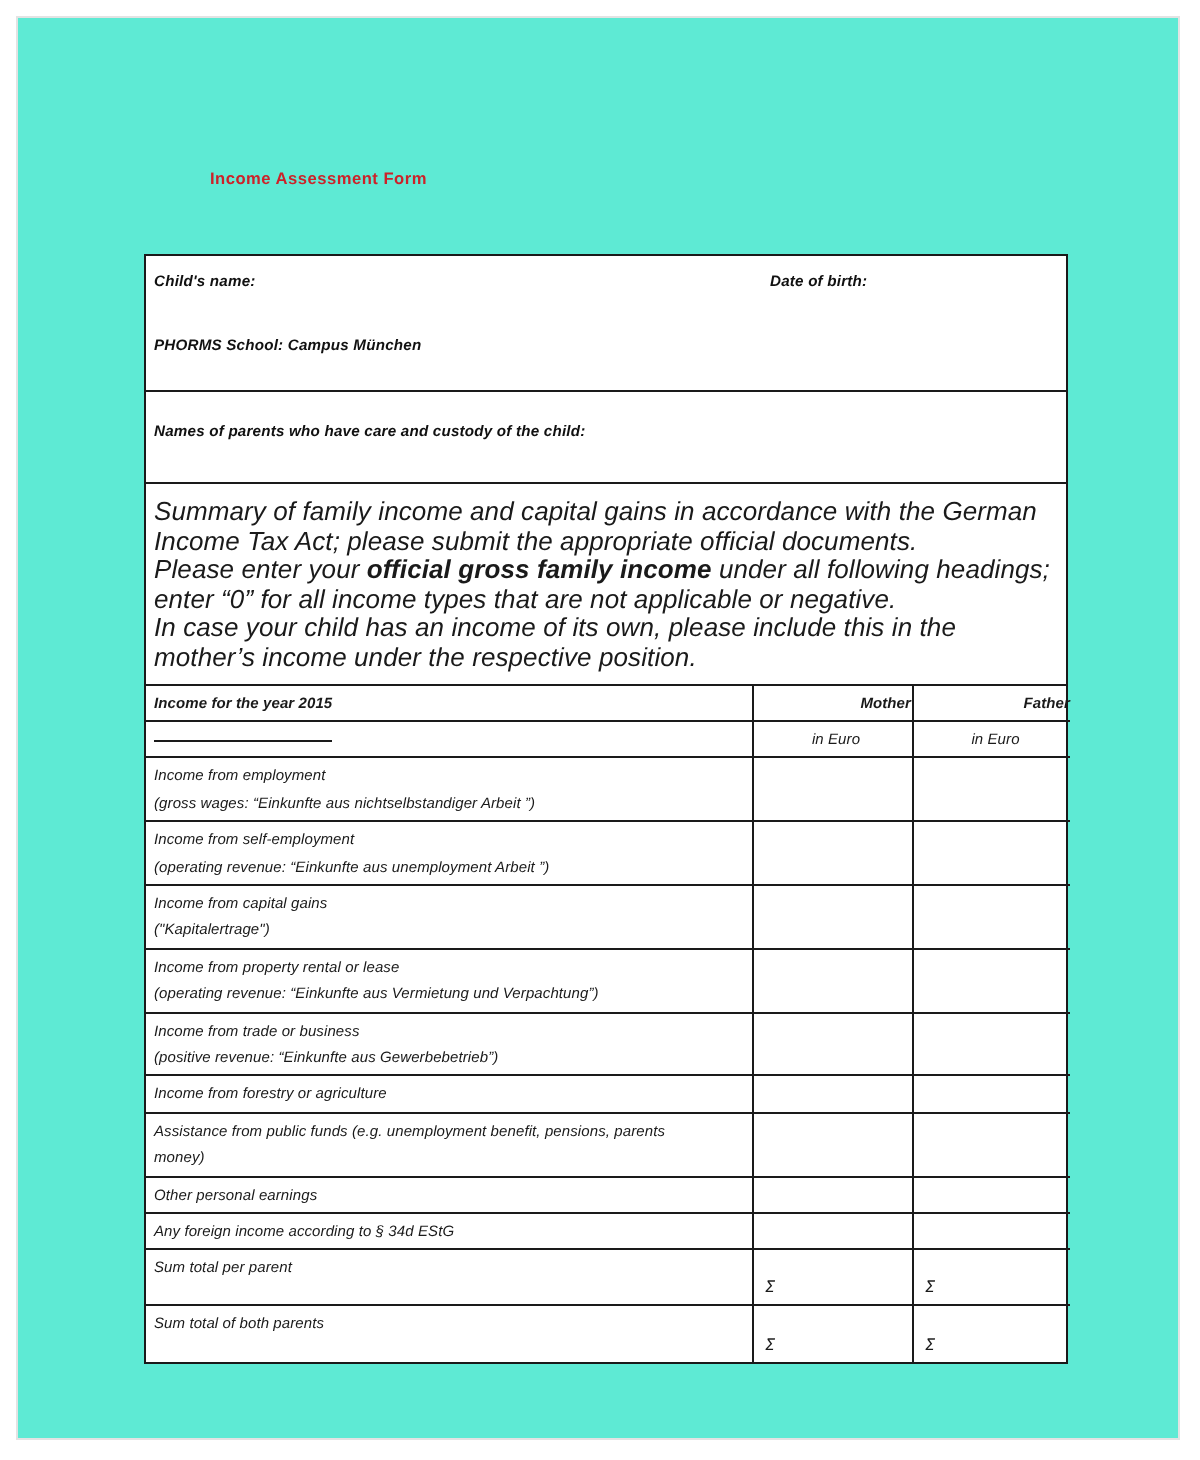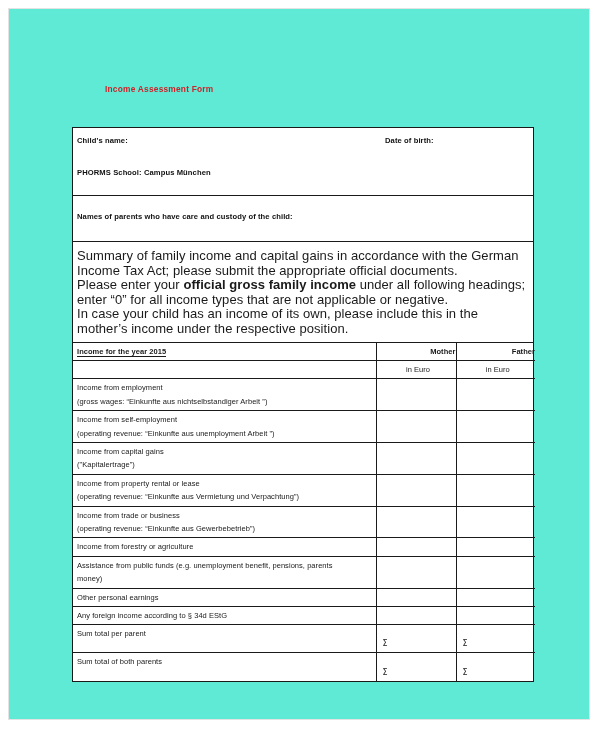--- a/index.html
+++ b/index.html
@@ -41,20 +41,21 @@
 
   
   .form-block {
     position: absolute;
     left: 63px;
     top: 118px;
     width: 462px;
     border: 1.2px solid #1a1a1a;
     box-sizing: border-box;
     background: #ffffff;
+    font-style: italic;
   }
 
   .band {
     border-bottom: 1.2px solid #1a1a1a;
     box-sizing: border-box;
     position: relative;
   }
 
   .band-header {
     height: 68px;
@@ -128,21 +129,21 @@
   .col-mother { width: 80px; }
   .col-father { width: 79px; }
 
   .th-year {
     font-weight: bold;
     padding-top: 2px;
     padding-bottom: 2px;
   }
   .th-year span {
     border-bottom: 1px solid #1a1a1a;
-    padding-bottom: 0;
+    padding-bottom: 14px;
   }
   .th-parent {
     font-weight: bold;
     text-align: right;
     padding-left: 0;
     margin-top: 40px;
   }
   .sub-euro {
     text-align: center;
     padding-left: 0;
@@ -233,21 +234,21 @@
             <td>
               <div>Income from property rental or lease</div>
               <div>(operating revenue: “Einkunfte aus Vermietung und Verpachtung”)</div>
             </td>
             <td>&nbsp;</td>
             <td>&nbsp;</td>
           </tr>
           <tr>
             <td>
               <div>Income from trade or business</div>
-              <div>(operating revenue: “Einkunfte aus Gewerbebetrieb”)</div>
+              <div>(positive revenue: “Einkunfte aus Gewerbebetrieb”)</div>
             </td>
             <td>&nbsp;</td>
             <td>&nbsp;</td>
           </tr>
           <tr>
             <td>
               <div>Income from forestry or agriculture</div>
             </td>
             <td>&nbsp;</td>
             <td>&nbsp;</td>

